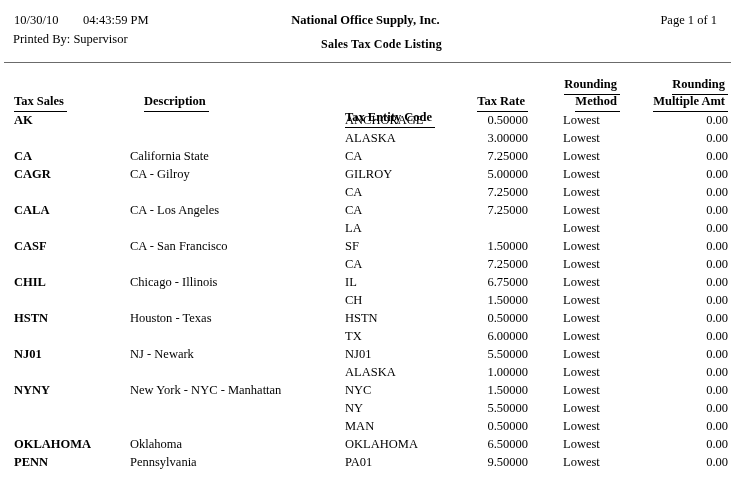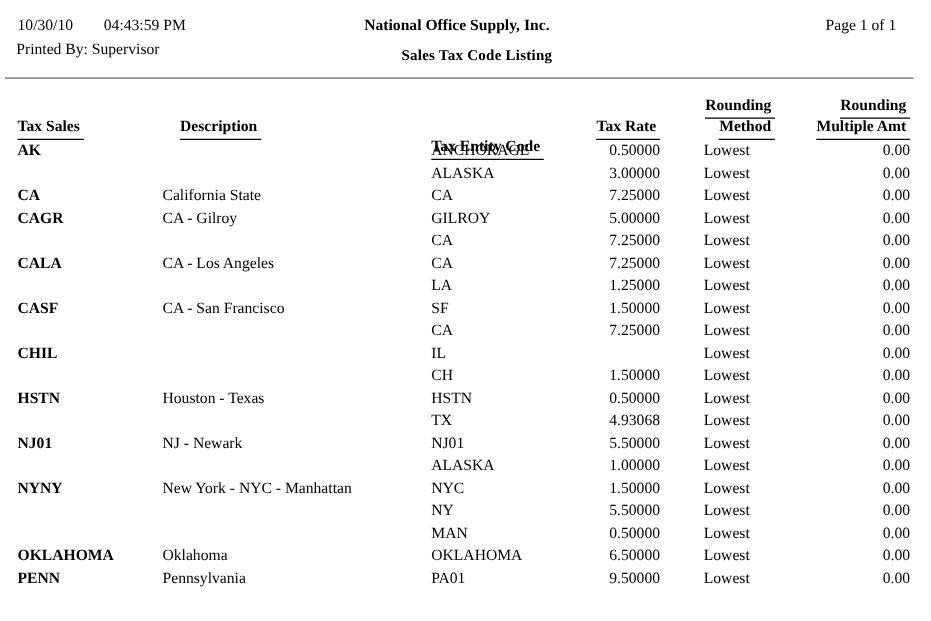--- a/index.html
+++ b/index.html
@@ -119,21 +119,20 @@
       <span class="c entity">CA</span>
       <span class="c rate">7.25000</span>
       <span class="c method">Lowest</span>
       <span class="c amount">0.00</span>
     </div>
 
     <div class="row">
       <span class="c code"></span>
       <span class="c desc"></span>
       <span class="c entity">LA</span>
-      <span class="c rate">1.25000</span>
       <span class="c method">Lowest</span>
       <span class="c amount">0.00</span>
     </div>
 
     <div class="row">
       <span class="c code">CASF</span>
       <span class="c desc">CA - San Francisco</span>
       <span class="c entity">SF</span>
       <span class="c rate">1.50000</span>
       <span class="c method">Lowest</span>
@@ -144,21 +143,23 @@
       <span class="c code"></span>
       <span class="c desc"></span>
       <span class="c entity">CA</span>
       <span class="c rate">7.25000</span>
       <span class="c method">Lowest</span>
       <span class="c amount">0.00</span>
     </div>
 
     <div class="row">
       <span class="c code">CHIL</span>
+      <span class="c desc">Chicago - Illinois</span>
       <span class="c entity">IL</span>
+      <span class="c rate">6.75000</span>
       <span class="c method">Lowest</span>
       <span class="c amount">0.00</span>
     </div>
 
     <div class="row">
       <span class="c code"></span>
       <span class="c desc"></span>
       <span class="c entity">CH</span>
       <span class="c rate">1.50000</span>
       <span class="c method">Lowest</span>
@@ -171,21 +172,21 @@
       <span class="c entity">HSTN</span>
       <span class="c rate">0.50000</span>
       <span class="c method">Lowest</span>
       <span class="c amount">0.00</span>
     </div>
 
     <div class="row">
       <span class="c code"></span>
       <span class="c desc"></span>
       <span class="c entity">TX</span>
-      <span class="c rate">4.93068</span>
+      <span class="c rate">6.00000</span>
       <span class="c method">Lowest</span>
       <span class="c amount">0.00</span>
     </div>
 
     <div class="row">
       <span class="c code">NJ01</span>
       <span class="c desc">NJ - Newark</span>
       <span class="c entity">NJ01</span>
       <span class="c rate">5.50000</span>
       <span class="c method">Lowest</span>

